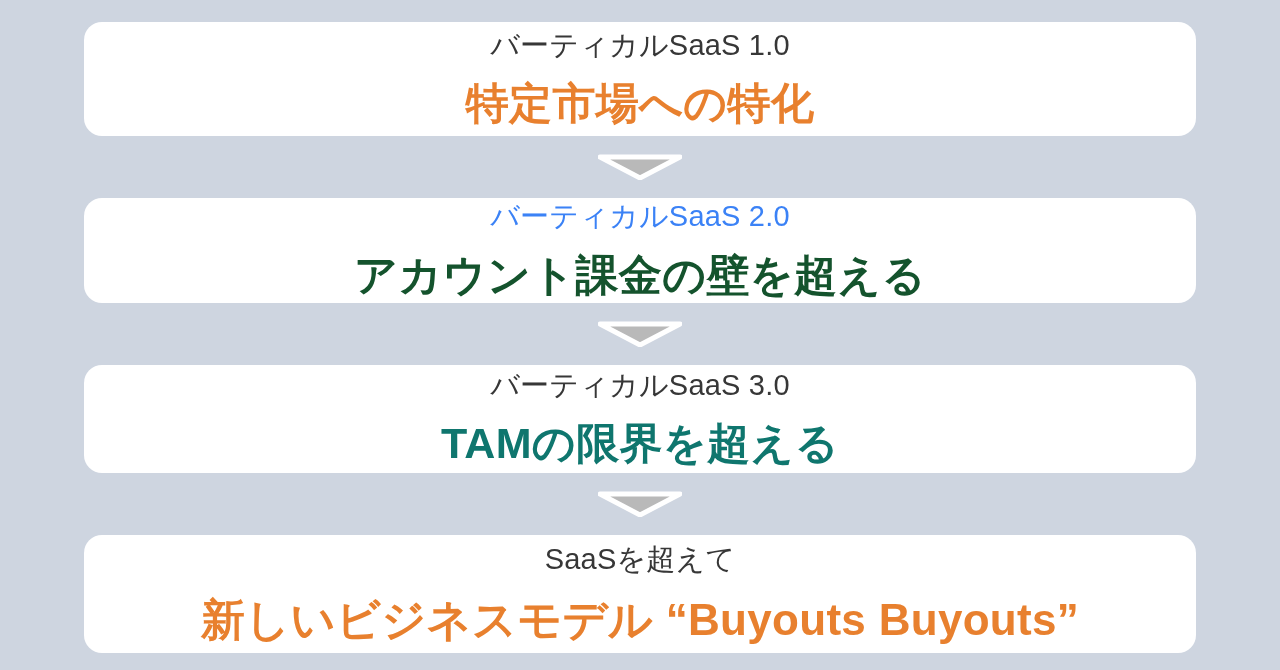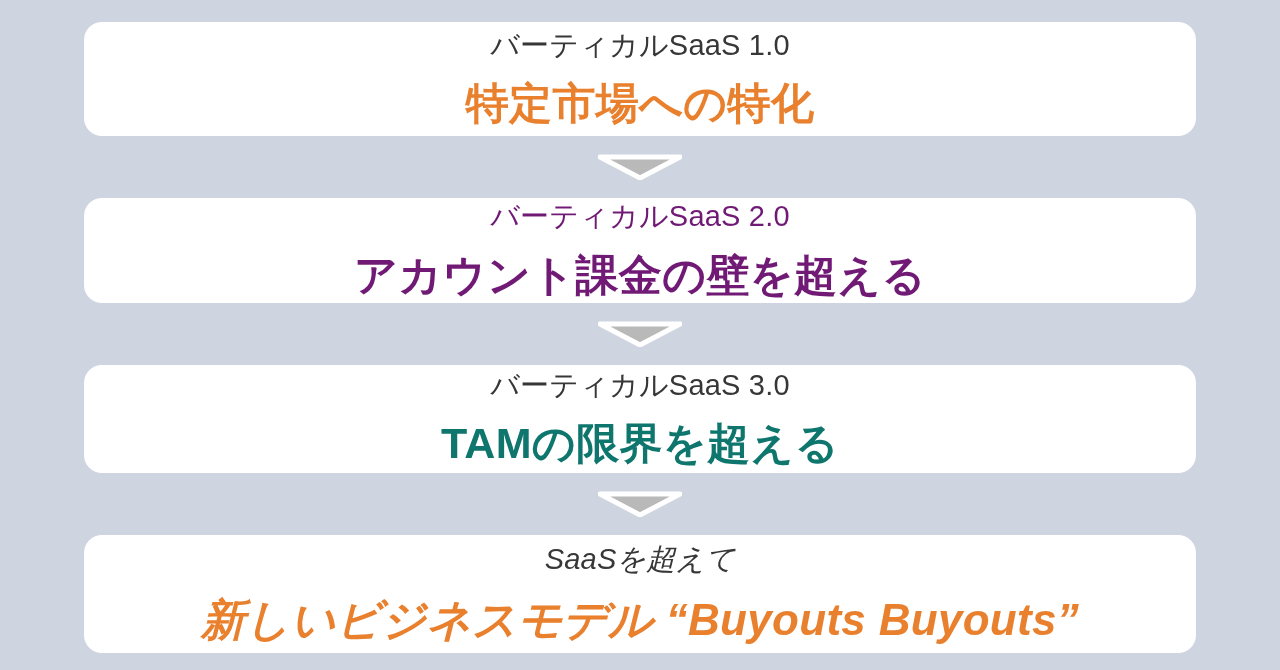--- a/index.html
+++ b/index.html
@@ -111,22 +111,22 @@
 
     <div class="connector">
       <span class="chevron-wrap">
         <svg viewBox="0 0 84 26" xmlns="http://www.w3.org/2000/svg" aria-hidden="true">
           <polygon points="2,3 82,3 42,24" fill="#b9b9b9" stroke="#ffffff" stroke-width="5" stroke-linejoin="round"></polygon>
         </svg>
       </span>
     </div>
 
     <div class="panel panel-2" style="background: rgb(255, 255, 255);">
-      <div class="panel-eyebrow" style="color: #701a75;">バーティカルSaaS 2.0</div>
-      <div class="panel-headline" style="color: #701a75;">アカウント課金の壁を超える</div>
+      <div class="panel-eyebrow" style="color: #3b82f6;">バーティカルSaaS 2.0</div>
+      <div class="panel-headline" style="color: #14532d;">アカウント課金の壁を超える</div>
     </div>
 
     <div class="connector">
       <span class="chevron-wrap">
         <svg viewBox="0 0 84 26" xmlns="http://www.w3.org/2000/svg" aria-hidden="true">
           <polygon points="2,3 82,3 42,24" fill="#b9b9b9" stroke="#ffffff" stroke-width="5" stroke-linejoin="round"></polygon>
         </svg>
       </span>
     </div>
 
@@ -136,19 +136,19 @@
     </div>
 
     <div class="connector">
       <span class="chevron-wrap">
         <svg viewBox="0 0 84 26" xmlns="http://www.w3.org/2000/svg" aria-hidden="true">
           <polygon points="2,3 82,3 42,24" fill="#b9b9b9" stroke="#ffffff" stroke-width="5" stroke-linejoin="round"></polygon>
         </svg>
       </span>
     </div>
 
-    <div class="panel panel-4" style="background: rgb(255, 255, 255); font-style: italic;">
+    <div class="panel panel-4" style="background: rgb(255, 255, 255);">
       <div class="panel-eyebrow" style="color: rgb(55, 55, 55);">SaaSを超えて</div>
       <div class="panel-headline" style="color: rgb(232, 128, 46);">新しいビジネスモデル “Buyouts Buyouts”</div>
     </div>
 
   </div>
 </div>
 
 </body></html>

